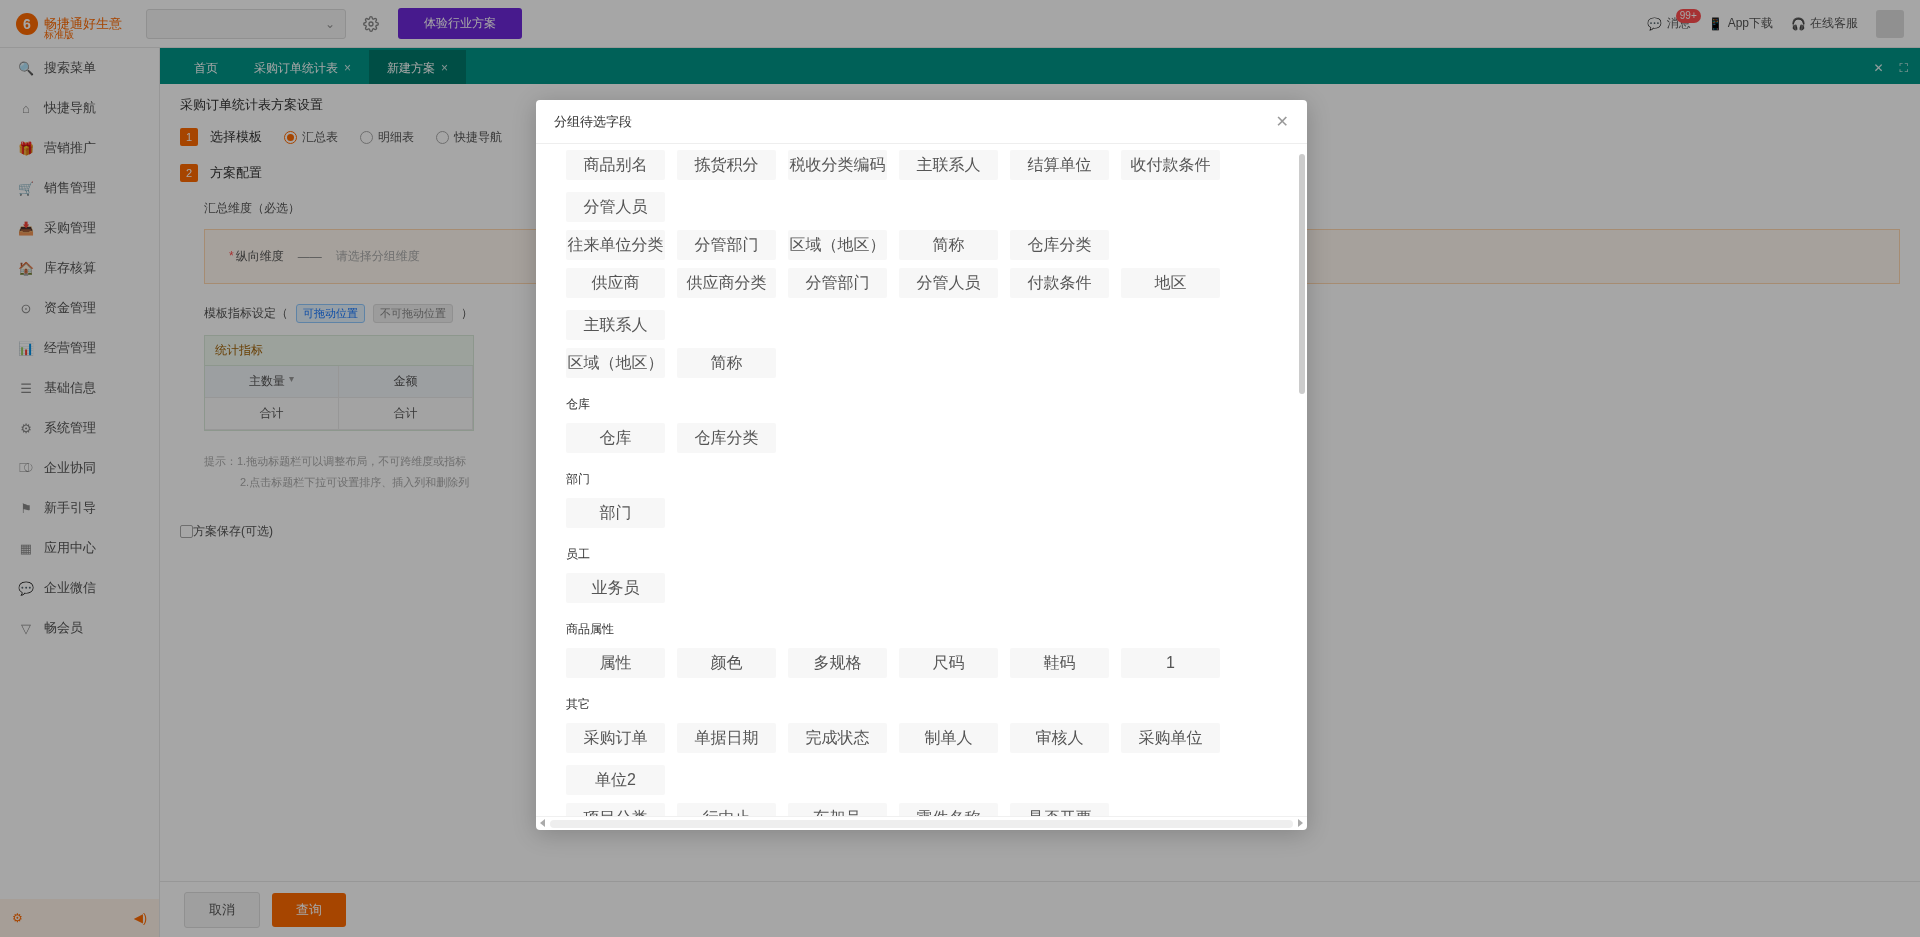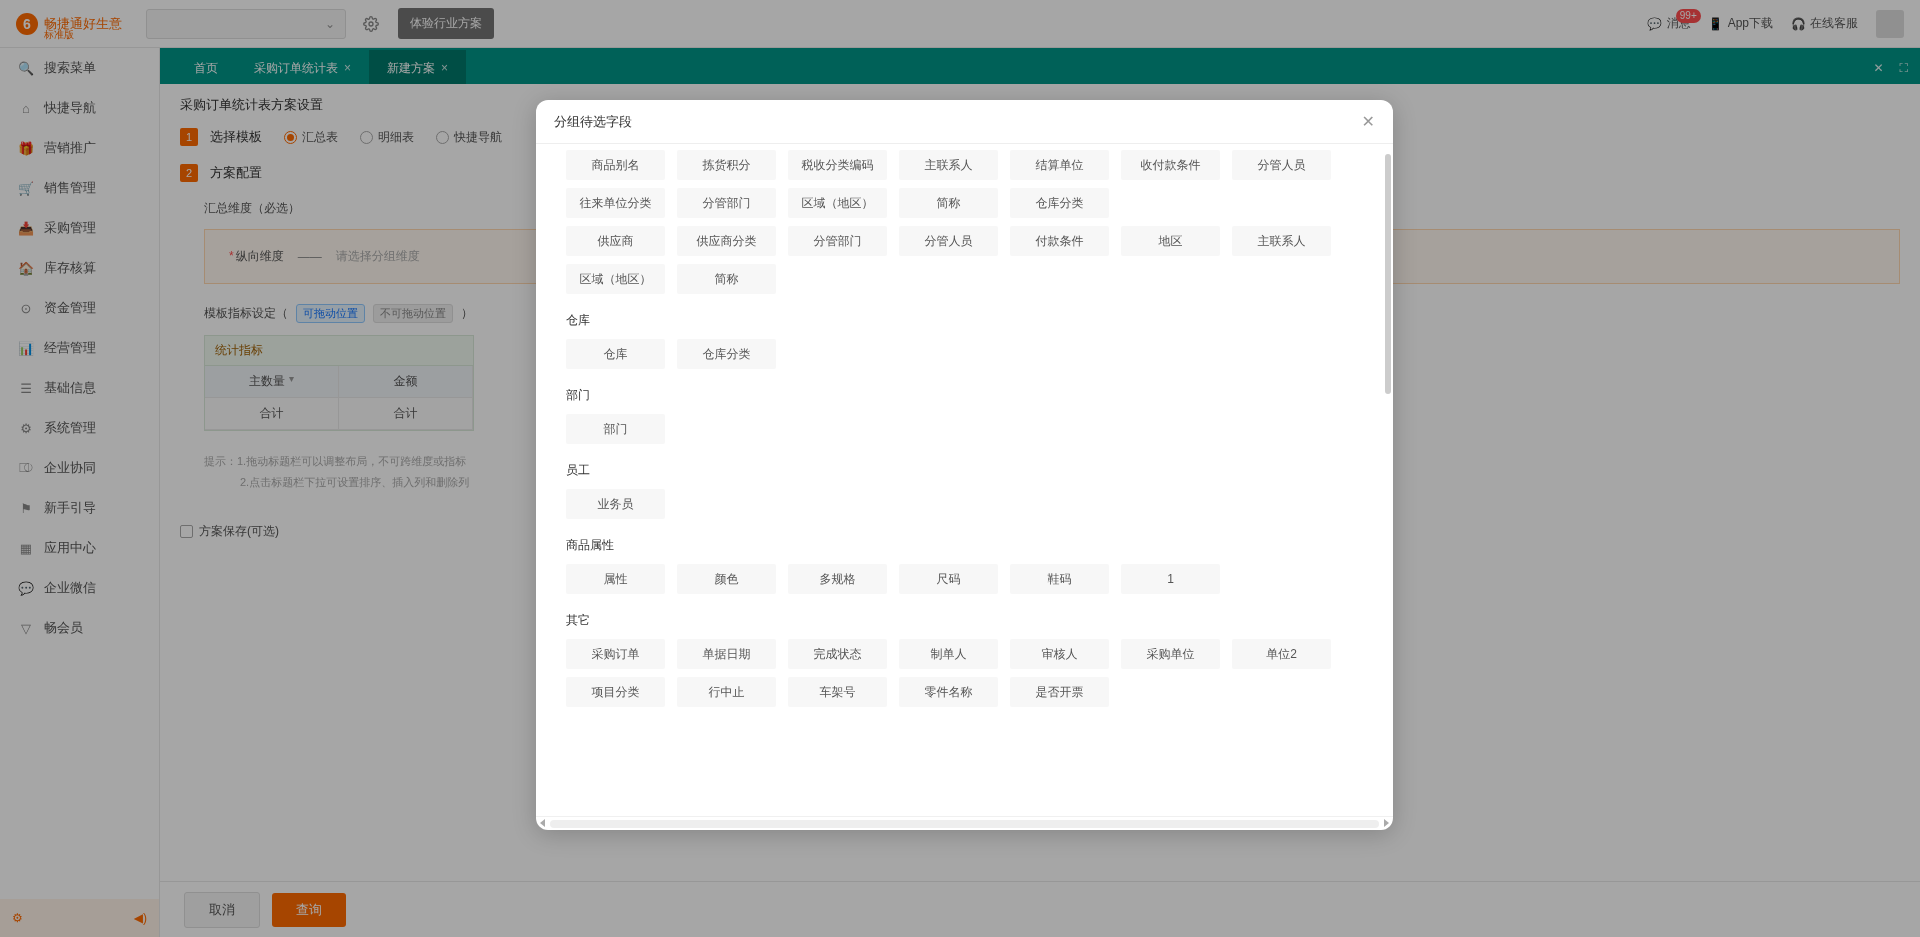--- a/index.html
+++ b/index.html
@@ -6,21 +6,21 @@
 body { font-family: "Microsoft YaHei", "PingFang SC", sans-serif; font-size: 12px; color: #333; background: #f5f5f5; overflow: hidden; width: 1920px; height: 937px; position: relative; }
 
 
 .header { height: 48px; background: #fff; display: flex; align-items: center; padding: 0 16px; border-bottom: 1px solid #e8e8e8; }
 .logo { display: flex; align-items: center; gap: 6px; }
 .logo-icon { width: 22px; height: 22px; background: #ff6a00; border-radius: 50%; display: flex; align-items: center; justify-content: center; color: #fff; font-weight: bold; font-size: 14px; }
 .logo-text { color: #ff6a00; font-size: 13px; font-weight: 500; }
 .logo-sub { color: #ff6a00; font-size: 10px; margin-left: 28px; margin-top: -2px; }
 .dropdown-sel { margin-left: 24px; width: 200px; height: 30px; border: 1px solid #ddd; border-radius: 3px; background: #f5f5f5; display: flex; align-items: center; padding: 0 10px; color: #999; justify-content: space-between; }
 .gear-btn { margin-left: 10px; width: 30px; height: 30px; display: flex; align-items: center; justify-content: center; color: #666; }
-.orange-btn { margin-left: 12px; background: #737373; color: #fff; border: none; padding: 7px 12px; border-radius: 3px; font-size: 12px; cursor: pointer; }
+.orange-btn { margin-left: 12px; background: #6d28d9; color: #fff; border: none; padding: 7px 26px; border-radius: 3px; font-size: 12px; cursor: pointer; }
 .header-right { margin-left: auto; display: flex; align-items: center; gap: 18px; color: #555; font-size: 12px; }
 .hr-item { display: flex; align-items: center; gap: 4px; cursor: pointer; position: relative; }
 .badge { position: absolute; top: -6px; right: -10px; background: #ff4d4f; color: #fff; font-size: 10px; padding: 0 4px; border-radius: 8px; line-height: 14px; }
 .avatar { width: 28px; height: 28px; background: #ddd; border-radius: 3px; }
 
 
 .sidebar { position: absolute; left: 0; top: 48px; bottom: 0; width: 160px; background: #fff; border-right: 1px solid #e8e8e8; display: flex; flex-direction: column; }
 .side-item { display: flex; align-items: center; gap: 10px; padding: 11px 18px; color: #555; cursor: pointer; font-size: 13px; }
 .side-icon { width: 16px; height: 16px; display: flex; align-items: center; justify-content: center; color: #888; }
 .sidebar-bottom { margin-top: auto; height: 38px; background: #fff3e8; display: flex; align-items: center; justify-content: space-between; padding: 0 12px; }
@@ -52,38 +52,38 @@
 .indicator-row { margin-left: 24px; font-size: 12px; color: #555; display: flex; align-items: center; gap: 8px; margin-bottom: 12px; }
 .pill { display: inline-block; padding: 1px 6px; border-radius: 3px; font-size: 11px; }
 .pill.blue { background: #e6f4ff; color: #1677ff; border: 1px solid #91caff; }
 .pill.gray { background: #f0f0f0; color: #888; border: 1px solid #ddd; }
 .table-preview { margin-left: 24px; border: 1px solid #d9e8d9; width: 270px; }
 .tp-title { background: #f0f9f0; color: #a16207; padding: 6px 10px; font-size: 12px; border-bottom: 1px solid #d9e8d9; }
 .tp-row { display: flex; }
 .tp-cell { flex: 1; padding: 7px 10px; border-right: 1px solid #e8e8e8; border-bottom: 1px solid #e8e8e8; text-align: center; font-size: 12px; color: #555; background: #fafafa; }
 .tp-head .tp-cell { background: #f0f4f8; display: flex; align-items: flex-start; justify-content: center; gap: 4px; }
 .hint { margin-left: 24px; margin-top: 20px; font-size: 11px; color: #aaa; line-height: 1.9; }
-.save-row { margin-top: 30px; display: flex; align-items: center; gap: 6px; font-size: 12px; color: #555; }
+.save-row { margin-top: 30px; display: flex; align-items: center; font-size: 12px; color: #555; }
 .chk { width: 13px; height: 13px; border: 1px solid #aaa; border-radius: 2px; }
 
 
 .footer { position: absolute; left: 160px; bottom: 0; right: 0; height: 56px; background: #fff; border-top: 1px solid #e8e8e8; display: flex; align-items: center; gap: 12px; padding: 0 24px; }
 .btn { padding: 8px 24px; border-radius: 3px; font-size: 13px; cursor: pointer; border: none; }
 .btn.default { background: #f5f5f5; color: #555; border: 1px solid #ddd; }
 .btn.primary { background: #ff6a00; color: #fff; }
 
 
 .mask { position: absolute; inset: 0; background: rgba(0,0,0,0.35); z-index: 100; }
-.modal { position: absolute; z-index: 101; left: 536px; top: 100px; width: 857px; height: 730px; background: #fff; border-radius: 12px; box-shadow: 0 4px 24px rgba(0,0,0,0.2); display: flex; flex-direction: column; }
+.modal { position: absolute; z-index: 101; left: 536px; top: 100px; width: 771px; height: 730px; background: #fff; border-radius: 4px; box-shadow: 0 4px 24px rgba(0,0,0,0.2); display: flex; flex-direction: column; }
 .modal-header { height: 44px; display: flex; align-items: center; justify-content: space-between; padding: 0 18px; border-bottom: 1px solid #eee; }
 .modal-title { font-size: 13px; color: #333; }
 .modal-close { font-size: 16px; color: #999; cursor: pointer; }
 .modal-body { flex: 1; overflow-y: auto; padding: 0 20px 20px 30px; position: relative; }
 .field-row { display: flex; flex-wrap: wrap; gap: 12px; margin-bottom: 8px; }
-.field-chip { width: 99px; height: 30px; background: #f7f7f7; border-radius: 2px; display: flex; align-items: center; justify-content: center; font-size: 12px; color: #555; cursor: pointer; }
+.field-chip { width: 99px; height: 30px; background: #f7f7f7; border-radius: 2px; display: flex; align-items: center; justify-content: center; font-size: 16px; color: #555; cursor: pointer; }
 .group-title { font-size: 12px; color: #333; margin: 18px 0 10px; }
 .first-row { margin-top: 6px; }
 .modal-scroll-x { height: 14px; border-top: 1px solid #f0f0f0; position: relative; }
 .modal-scroll-x::before, .modal-scroll-x::after { content: ""; position: absolute; top: 2px; width: 0; height: 0; border-top: 4px solid transparent; border-bottom: 4px solid transparent; }
 .modal-scroll-x::before { left: 4px; border-right: 5px solid #aaa; }
 .modal-scroll-x::after { right: 4px; border-left: 5px solid #aaa; }
 .scroll-track { position: absolute; left: 14px; right: 14px; top: 3px; height: 8px; background: #eee; border-radius: 4px; }
 .scroll-thumb-y { position: absolute; right: 2px; top: 10px; width: 6px; height: 240px; background: #ccc; border-radius: 3px; }
 
 svg { display: block; }

